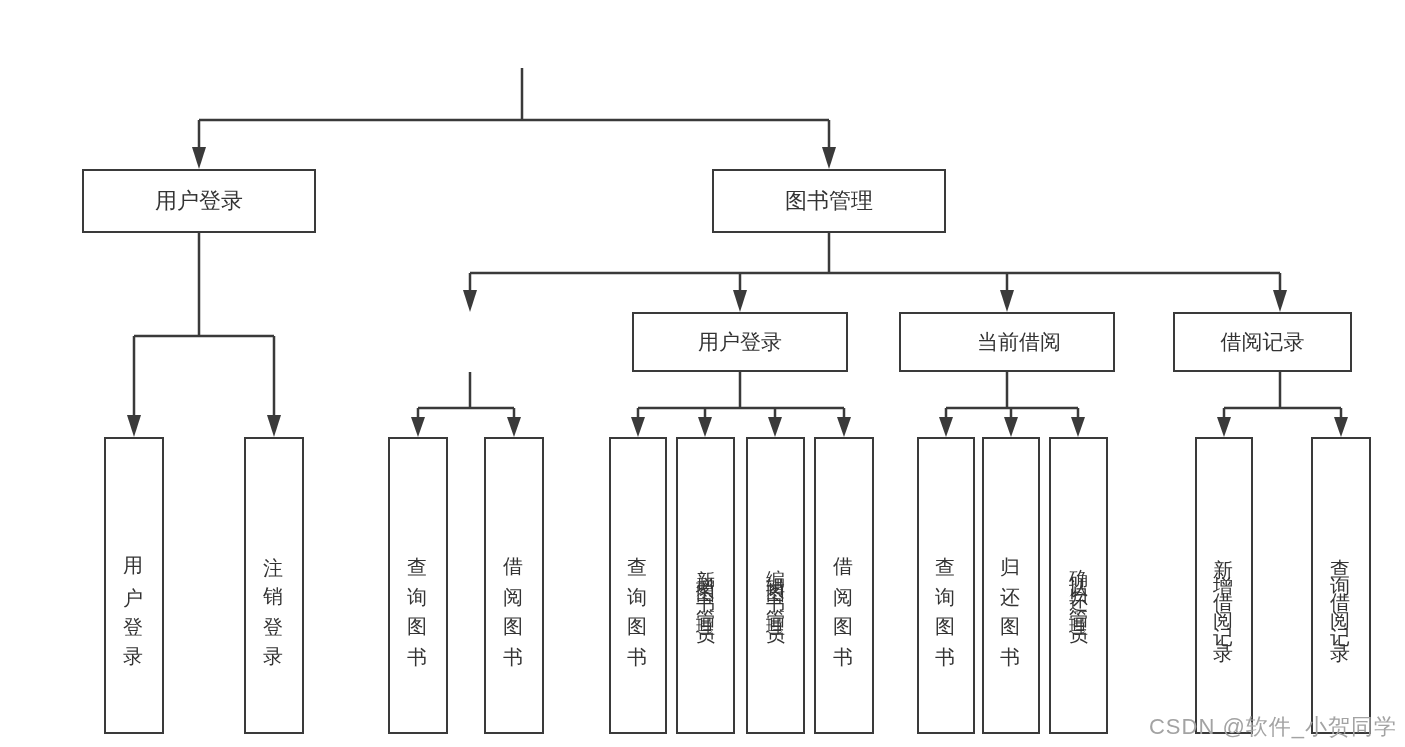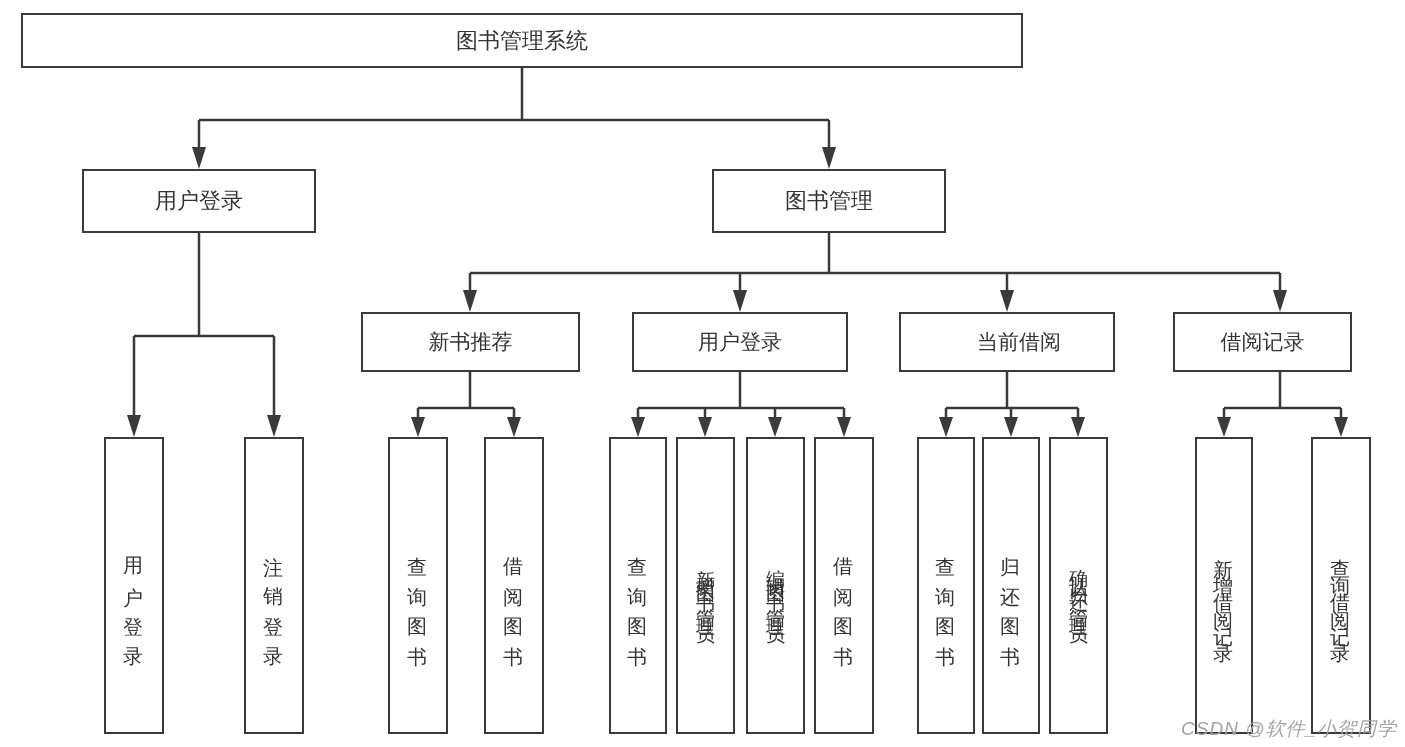--- a/index.html
+++ b/index.html
@@ -66,25 +66,24 @@
   .leaf-8  { left: 814px; }
   .leaf-9  { left: 917px;  width: 58px; }
   .leaf-10 { left: 982px;  width: 58px; }
   .leaf-11 { left: 1049px; width: 59px; }
   .leaf-12 { left: 1195px; width: 58px; }
   .leaf-13 { left: 1311px; }
   .watermark {
     position: absolute;
     right: 8px;
     bottom: 5px;
-    font-size: 19px;
+    font-size: 22px;
     color: #a3a3a3;
     letter-spacing: 1px;
     user-select: none;
-    font-style: italic;
   }
 </style>
 </head>
 <body>
 
 <div class="canvas">
 
   <svg class="connectors" viewBox="0 0 1405 747" xmlns="http://www.w3.org/2000/svg">
     <g stroke="#3a3a3a" stroke-width="2.5" fill="none">
 
@@ -118,34 +117,28 @@
       <polygon points="768,417 782,417 775,437"></polygon>
       <polygon points="837,417 851,417 844,437"></polygon>
       <polygon points="939,417 953,417 946,437"></polygon>
       <polygon points="1004,417 1018,417 1011,437"></polygon>
       <polygon points="1071,417 1085,417 1078,437"></polygon>
       <polygon points="1217,417 1231,417 1224,437"></polygon>
       <polygon points="1334,417 1348,417 1341,437"></polygon>
     </g>
   </svg>
 
-  <div class="node root-node">
-    <span>图书管理系统</span>
-  </div>
 
   <div class="node l2-node l2-a">
     <span>用户登录</span>
   </div>
   <div class="node l2-node l2-b">
     <span>图书管理</span>
   </div>
 
-  <div class="node l3-node l3-a">
-    <span>新书推荐</span>
-  </div>
   <div class="node l3-node l3-b">
     <span>用户登录</span>
   </div>
   <div class="node l3-node l3-c">
     <span>当前借阅</span>
   </div>
   <div class="node l3-node l3-d">
     <span>借阅记录</span>
   </div>
 

